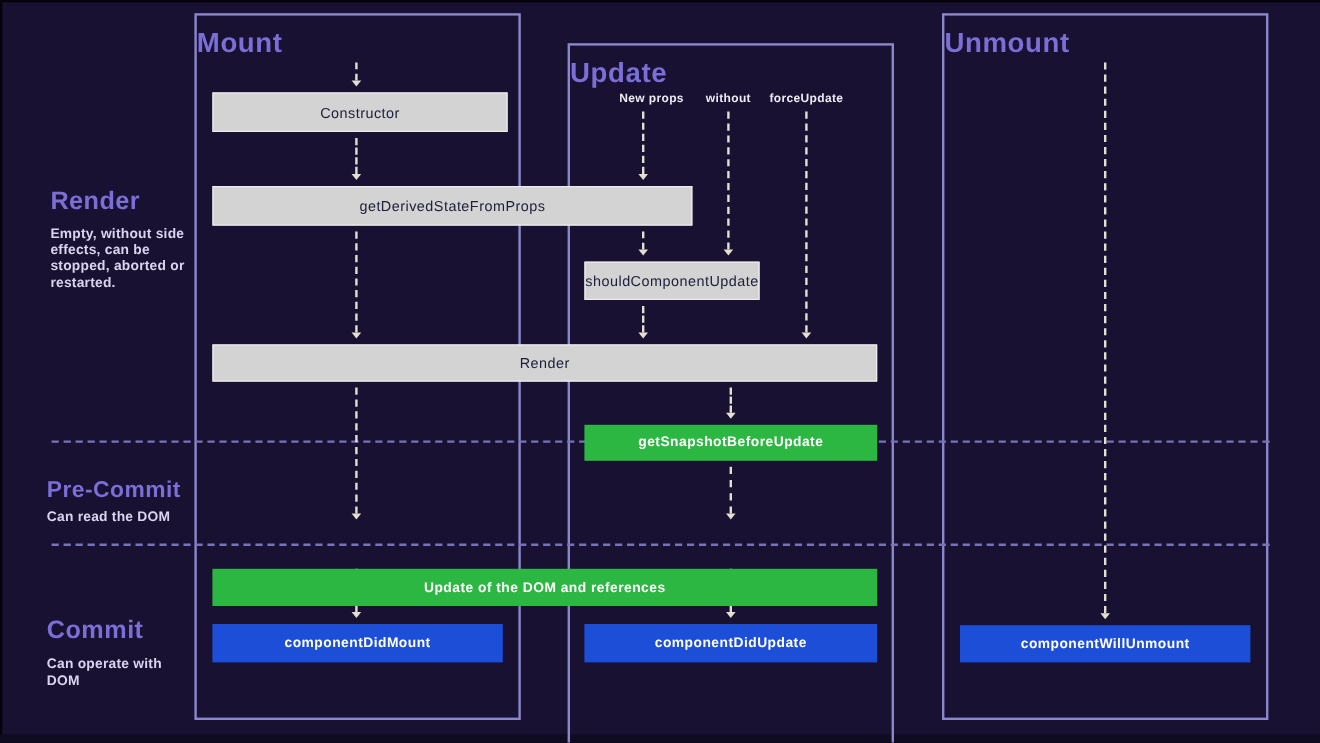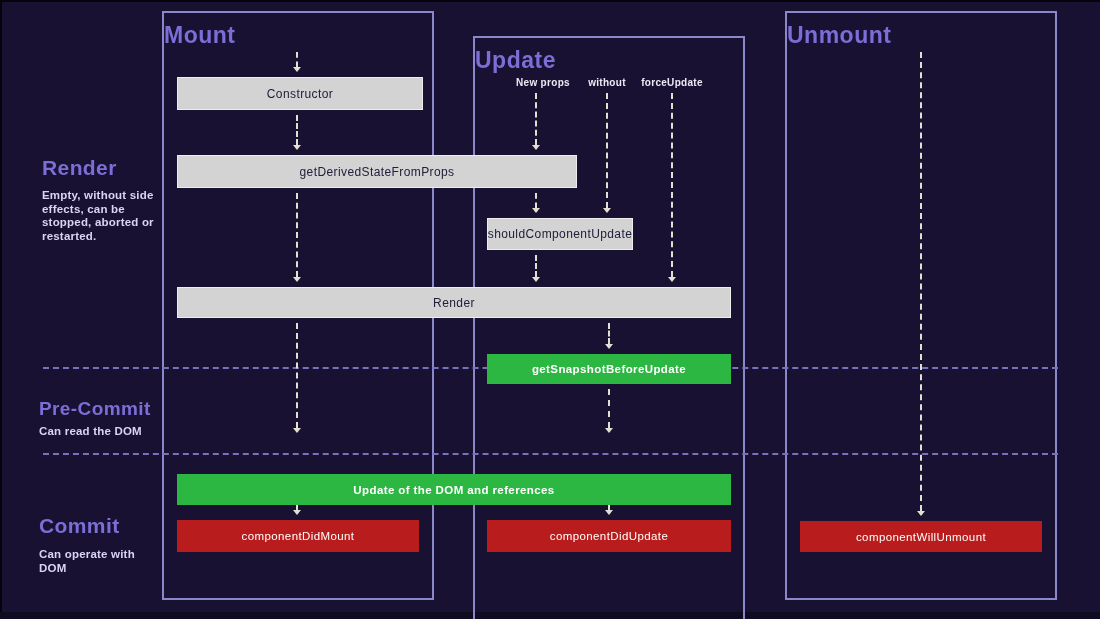--- a/index.html
+++ b/index.html
@@ -32,21 +32,21 @@
     border-left:4px solid transparent;border-right:4px solid transparent;
     border-top:5px solid #e3e0d2;
   }
   .box{
     position:absolute;z-index:4;box-sizing:border-box;
     display:flex;align-items:center;justify-content:center;
     letter-spacing:0.4px;cursor:pointer;
   }
   .box.gray{background:#d3d3d4;border:1px solid #ededed;color:#20203a;font-size:12px;}
   .box.green{background:#2bb742;color:#ffffff;font-size:11.5px;font-weight:700;}
-  .box.red{background:#b91c1c;color:#ffffff;font-size:11.5px;font-weight:400;}
+  .box.red{background:#1d4ed8;color:#ffffff;font-size:11.5px;font-weight:700;}
 
   .trigger{
     position:absolute;width:120px;text-align:center;z-index:3;
     font-size:10px;font-weight:700;color:#eceaf4;letter-spacing:0.3px;
   }
   .phase-label{
     position:absolute;z-index:2;color:#7b6ed6;font-weight:600;letter-spacing:0.4px;
   }
   .phase-desc{
     position:absolute;z-index:2;color:#d9d5f0;font-size:11.5px;font-weight:600;

